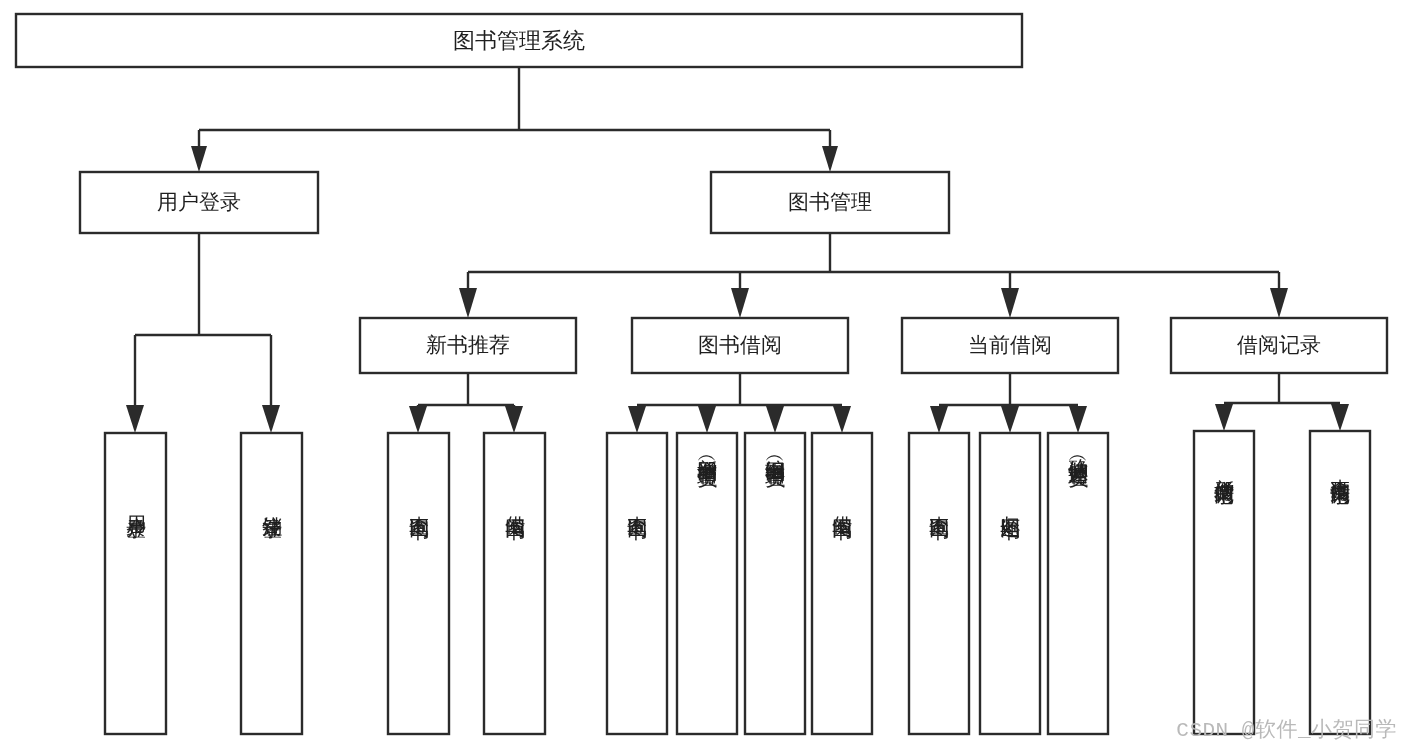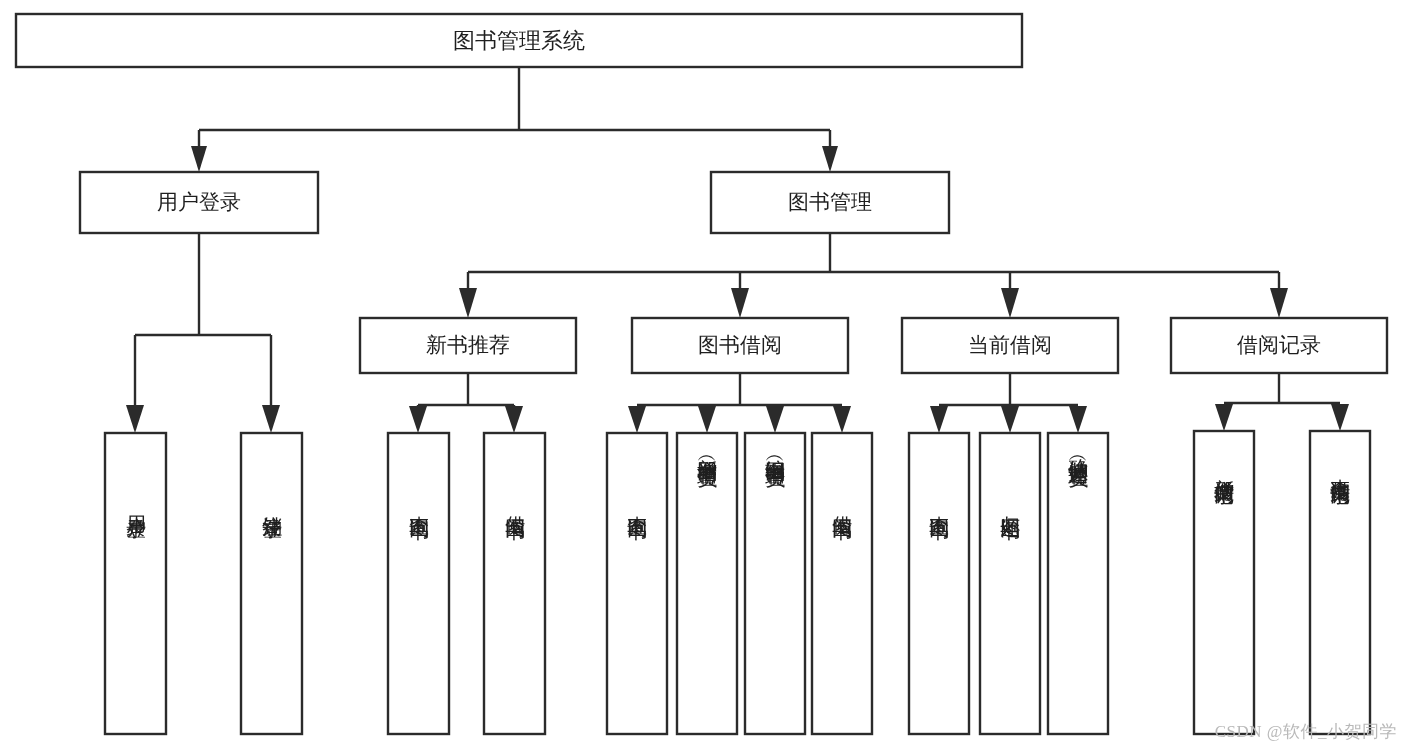--- a/index.html
+++ b/index.html
@@ -68,22 +68,22 @@
     color: #1f1f1f;
     letter-spacing: 1.5px;
     white-space: nowrap;
     pointer-events: none;
     text-align: left;
   }
   .watermark {
     position: absolute;
     right: 8px;
     bottom: 4px;
-    font-family: Liberation Serif, serif;
-    font-size: 17px;
+    font-family: Liberation Mono, monospace;
+    font-size: 21px;
     color: #b9b9b9;
     letter-spacing: 0.5px;
     white-space: nowrap;
   }
 </style>
 </head>
 <body>
 
 <div id="diagram-root">
 

